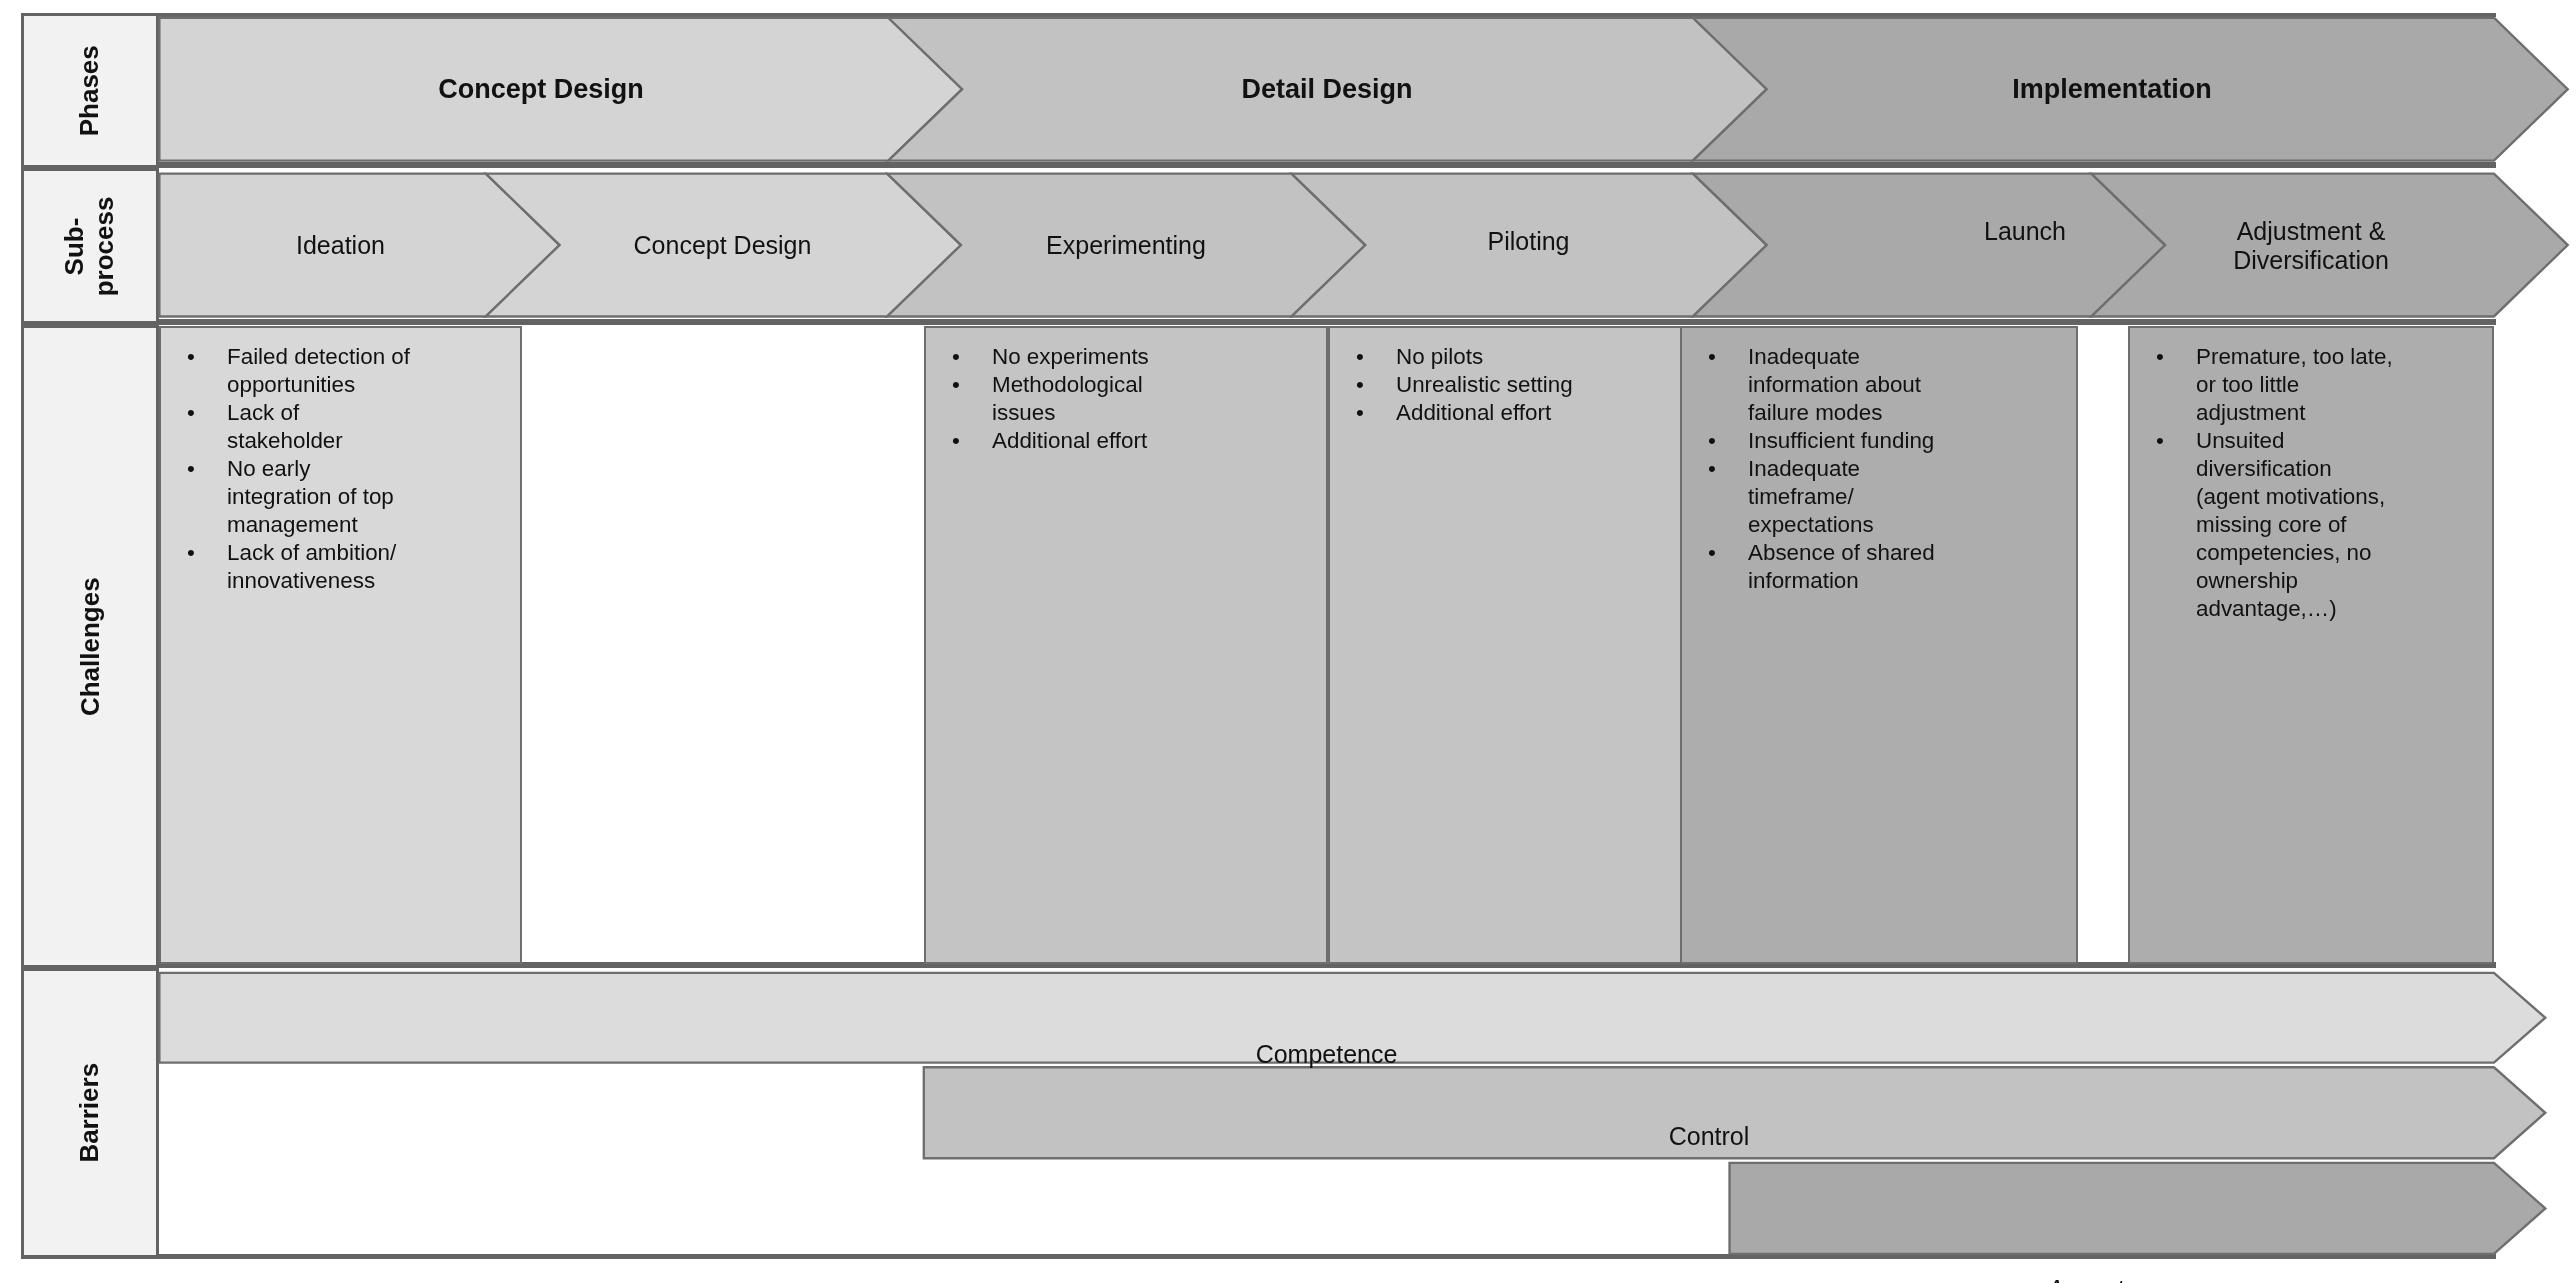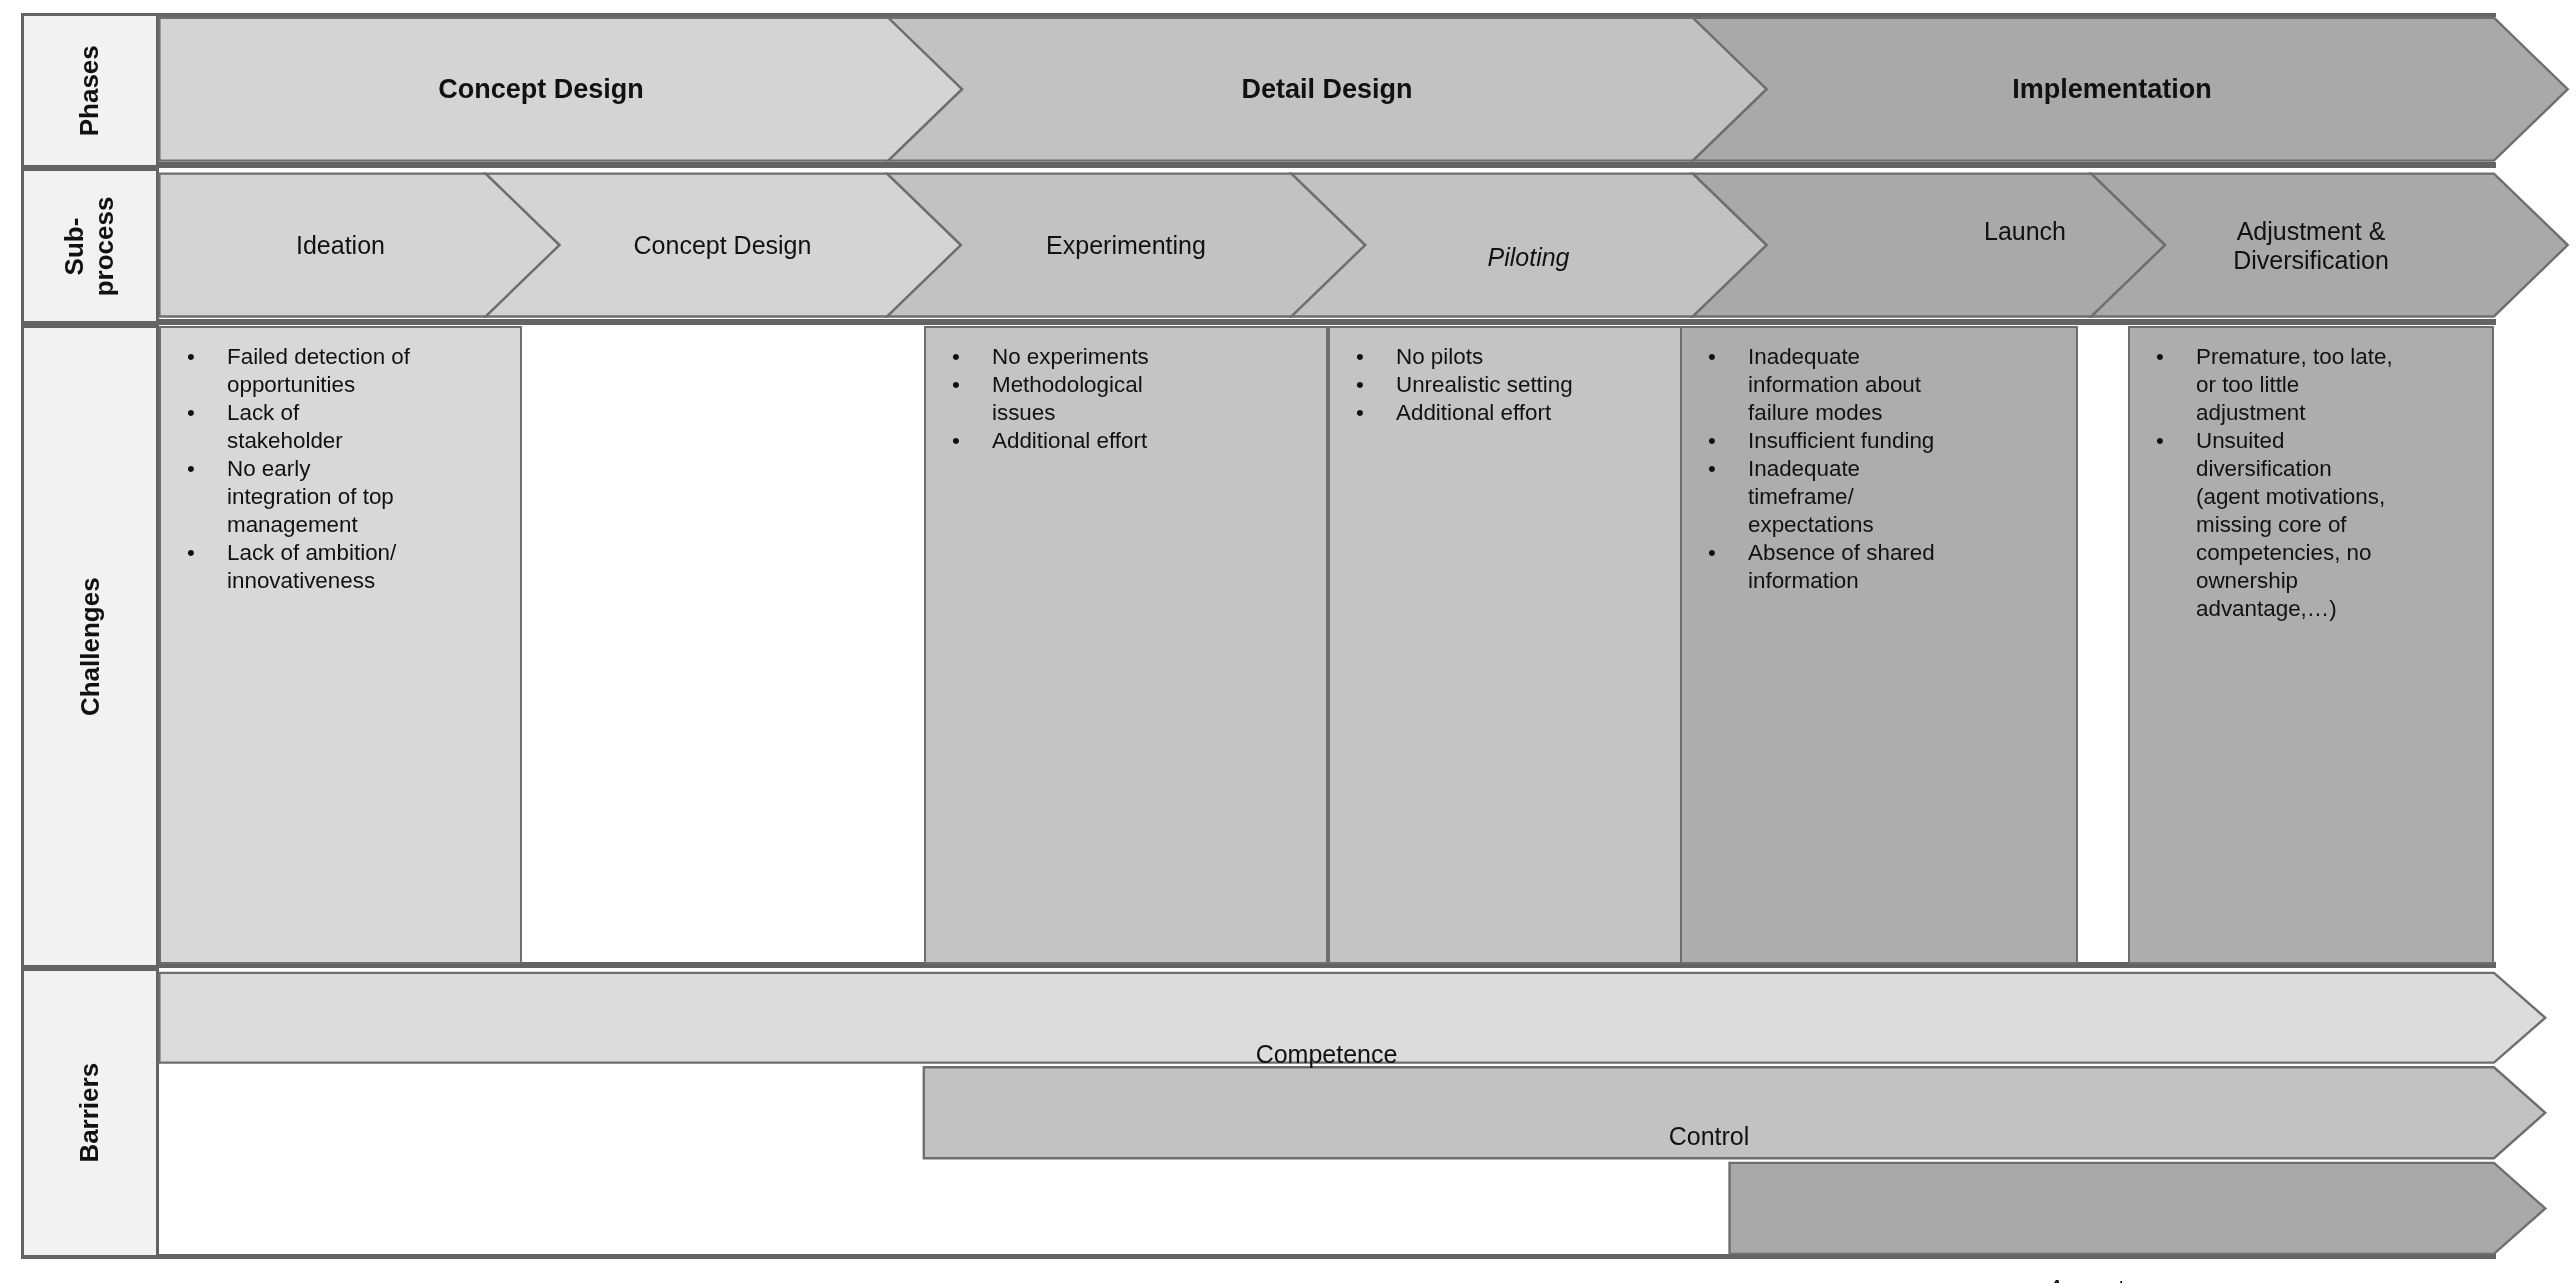--- a/index.html
+++ b/index.html
@@ -80,21 +80,21 @@
     <polygon points="2930,1970 4225,1970 4312,2047 4225,2124 2930,2124" fill="#a9a9a9" stroke="#6e6e6e" stroke-width="4"></polygon>
   </svg>
 
   <div class="lab phase-lab" style="left:159px;top:17.7px;width:764px;height:143px;">Concept Design</div>
   <div class="lab phase-lab" style="left:924px;top:17.7px;width:806px;height:143px;">Detail Design</div>
   <div class="lab phase-lab" style="left:1730px;top:17.7px;width:764px;height:143px;">Implementation</div>
 
   <div class="lab sub-lab" style="left:159px;top:174px;width:363px;height:143px;">Ideation</div>
   <div class="lab sub-lab" style="left:522px;top:174px;width:401px;height:143px;">Concept Design</div>
   <div class="lab sub-lab" style="left:924px;top:174px;width:404px;height:143px;">Experimenting</div>
-  <div class="lab sub-lab" style="left:1328px;top:186px;width:401px;height:143px;font-style:italic;">Piloting</div>
+  <div class="lab sub-lab" style="left:1328px;top:170px;width:401px;height:143px;">Piloting</div>
   <div class="lab sub-lab" style="left:1826px;top:174px;width:398px;height:114px;">Launch</div>
   <div class="lab sub-lab" style="left:2128px;top:174px;width:366px;height:143px;">Adjustment &amp;
 Diversification</div>
 
   <div class="chbox ch-light" style="left:159px;width:363px;">
     <ul>
       <li>Failed detection of
 opportunities</li>
       <li>Lack of
 stakeholder</li>

